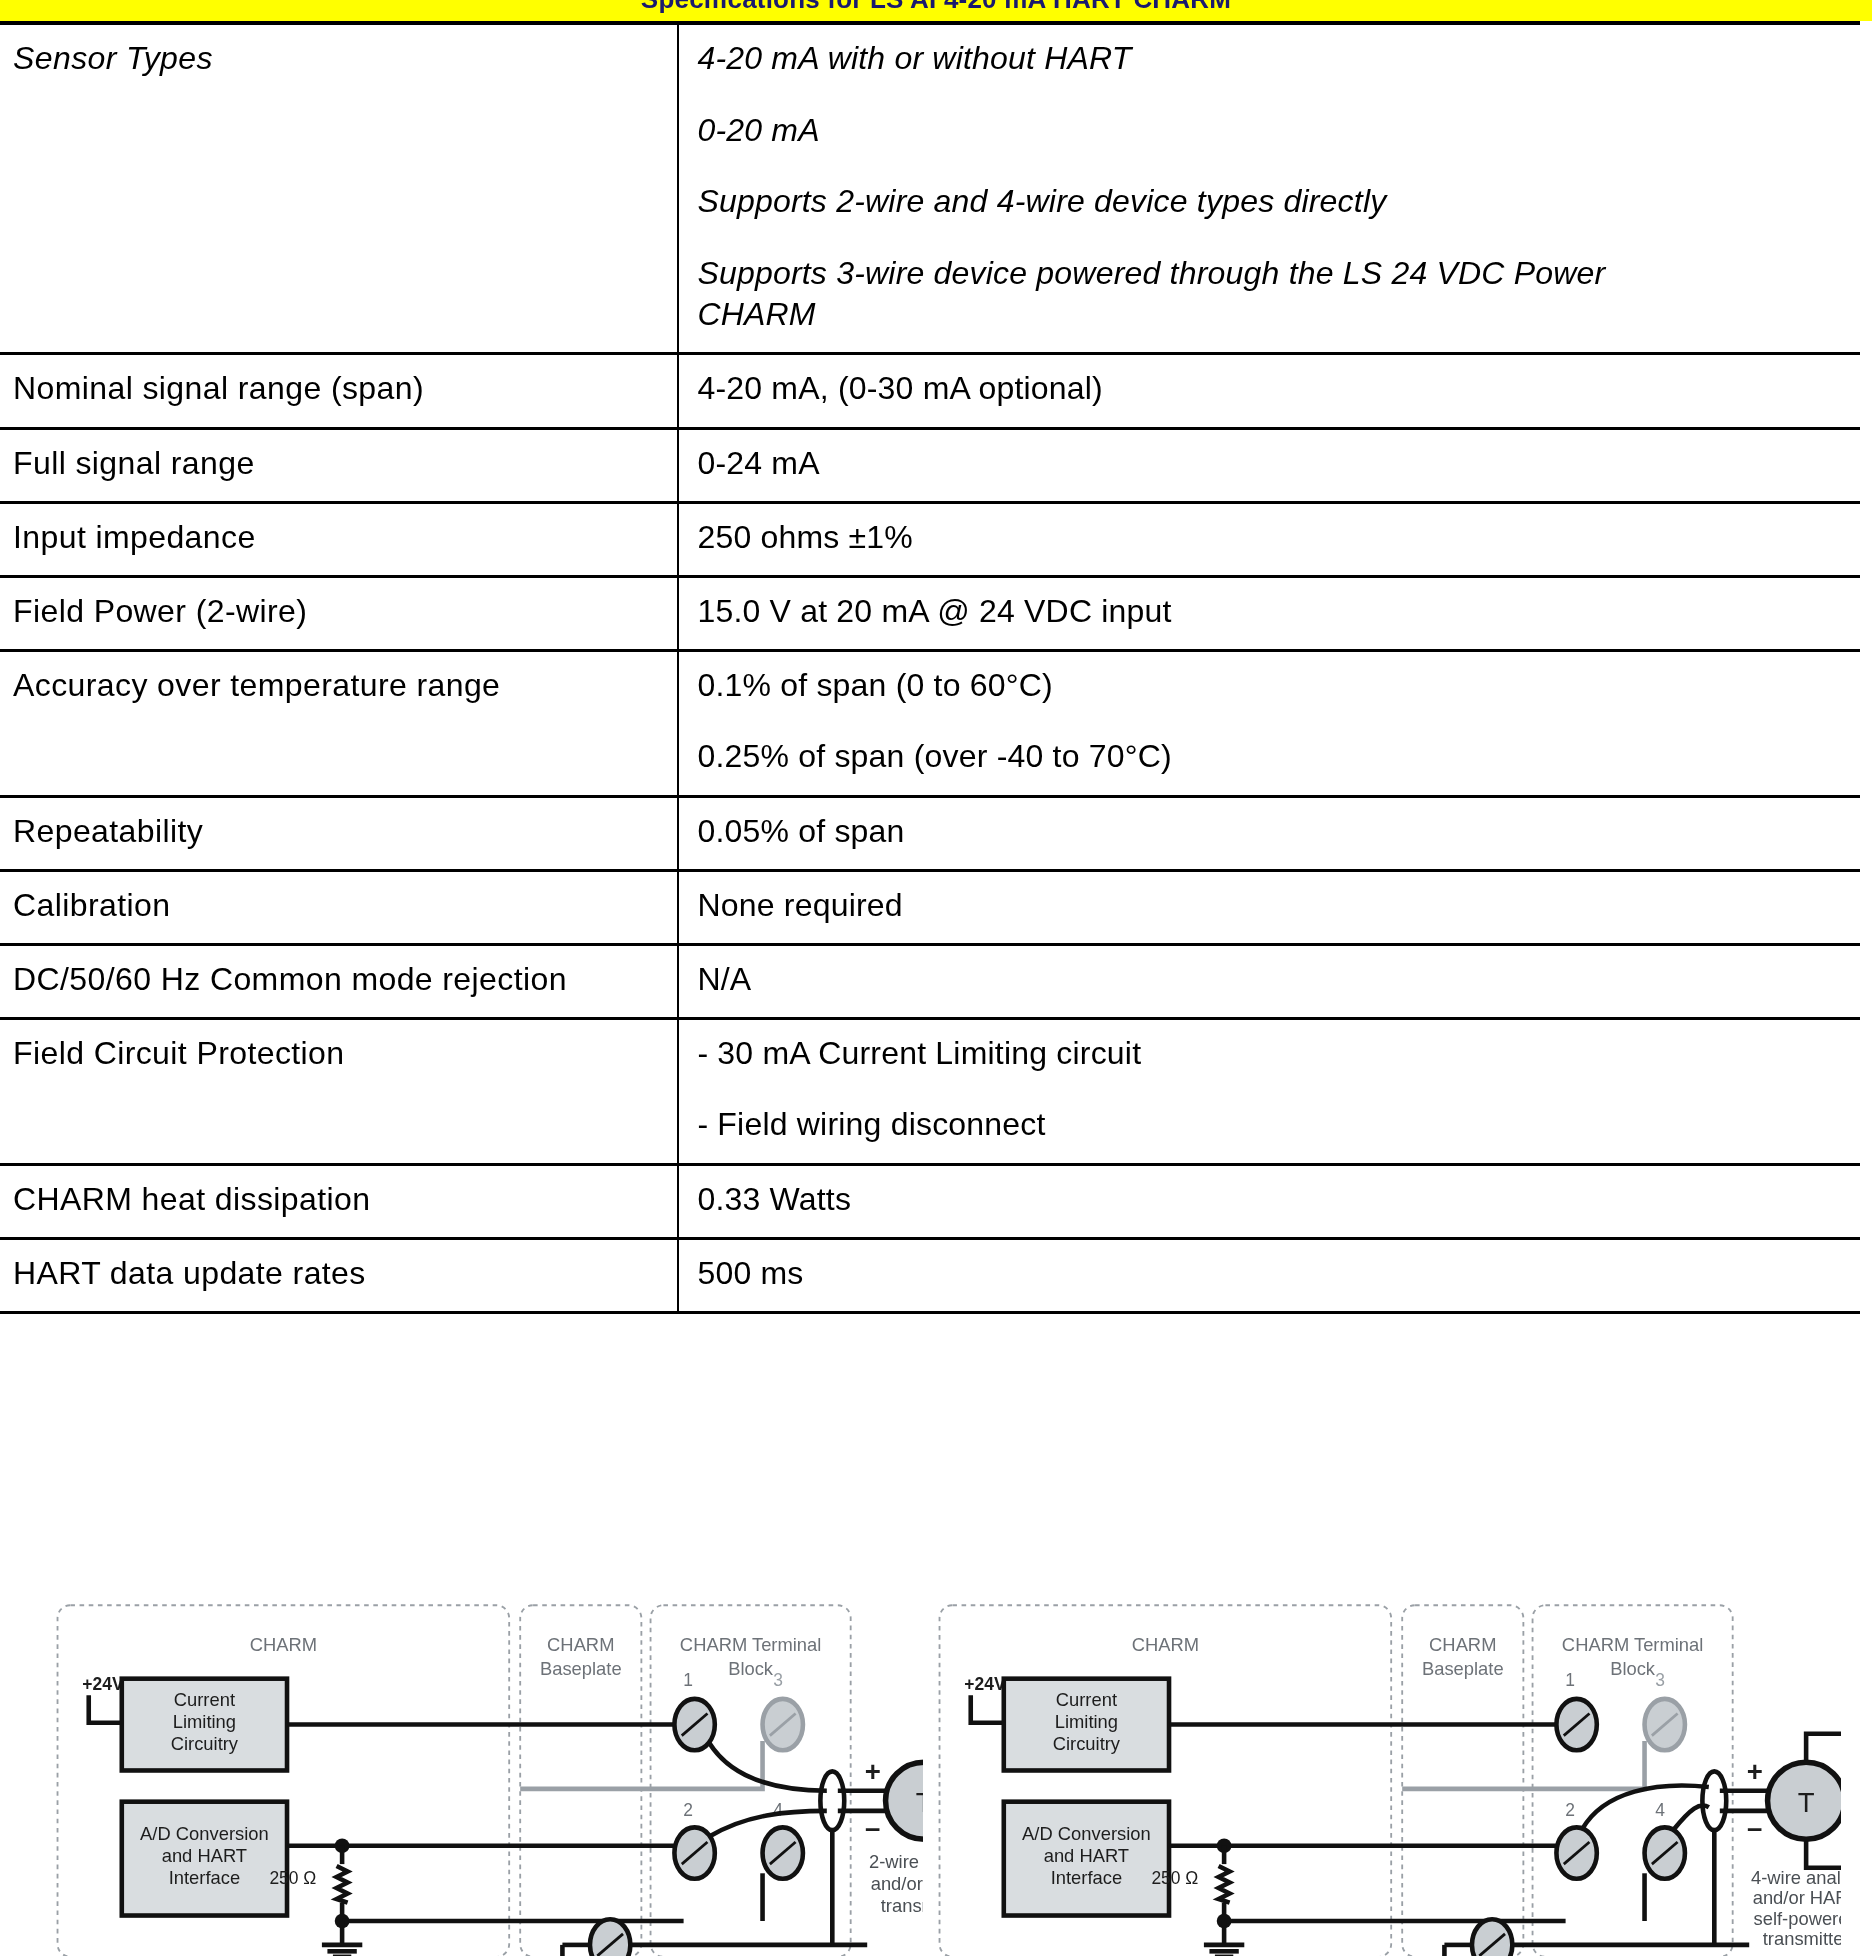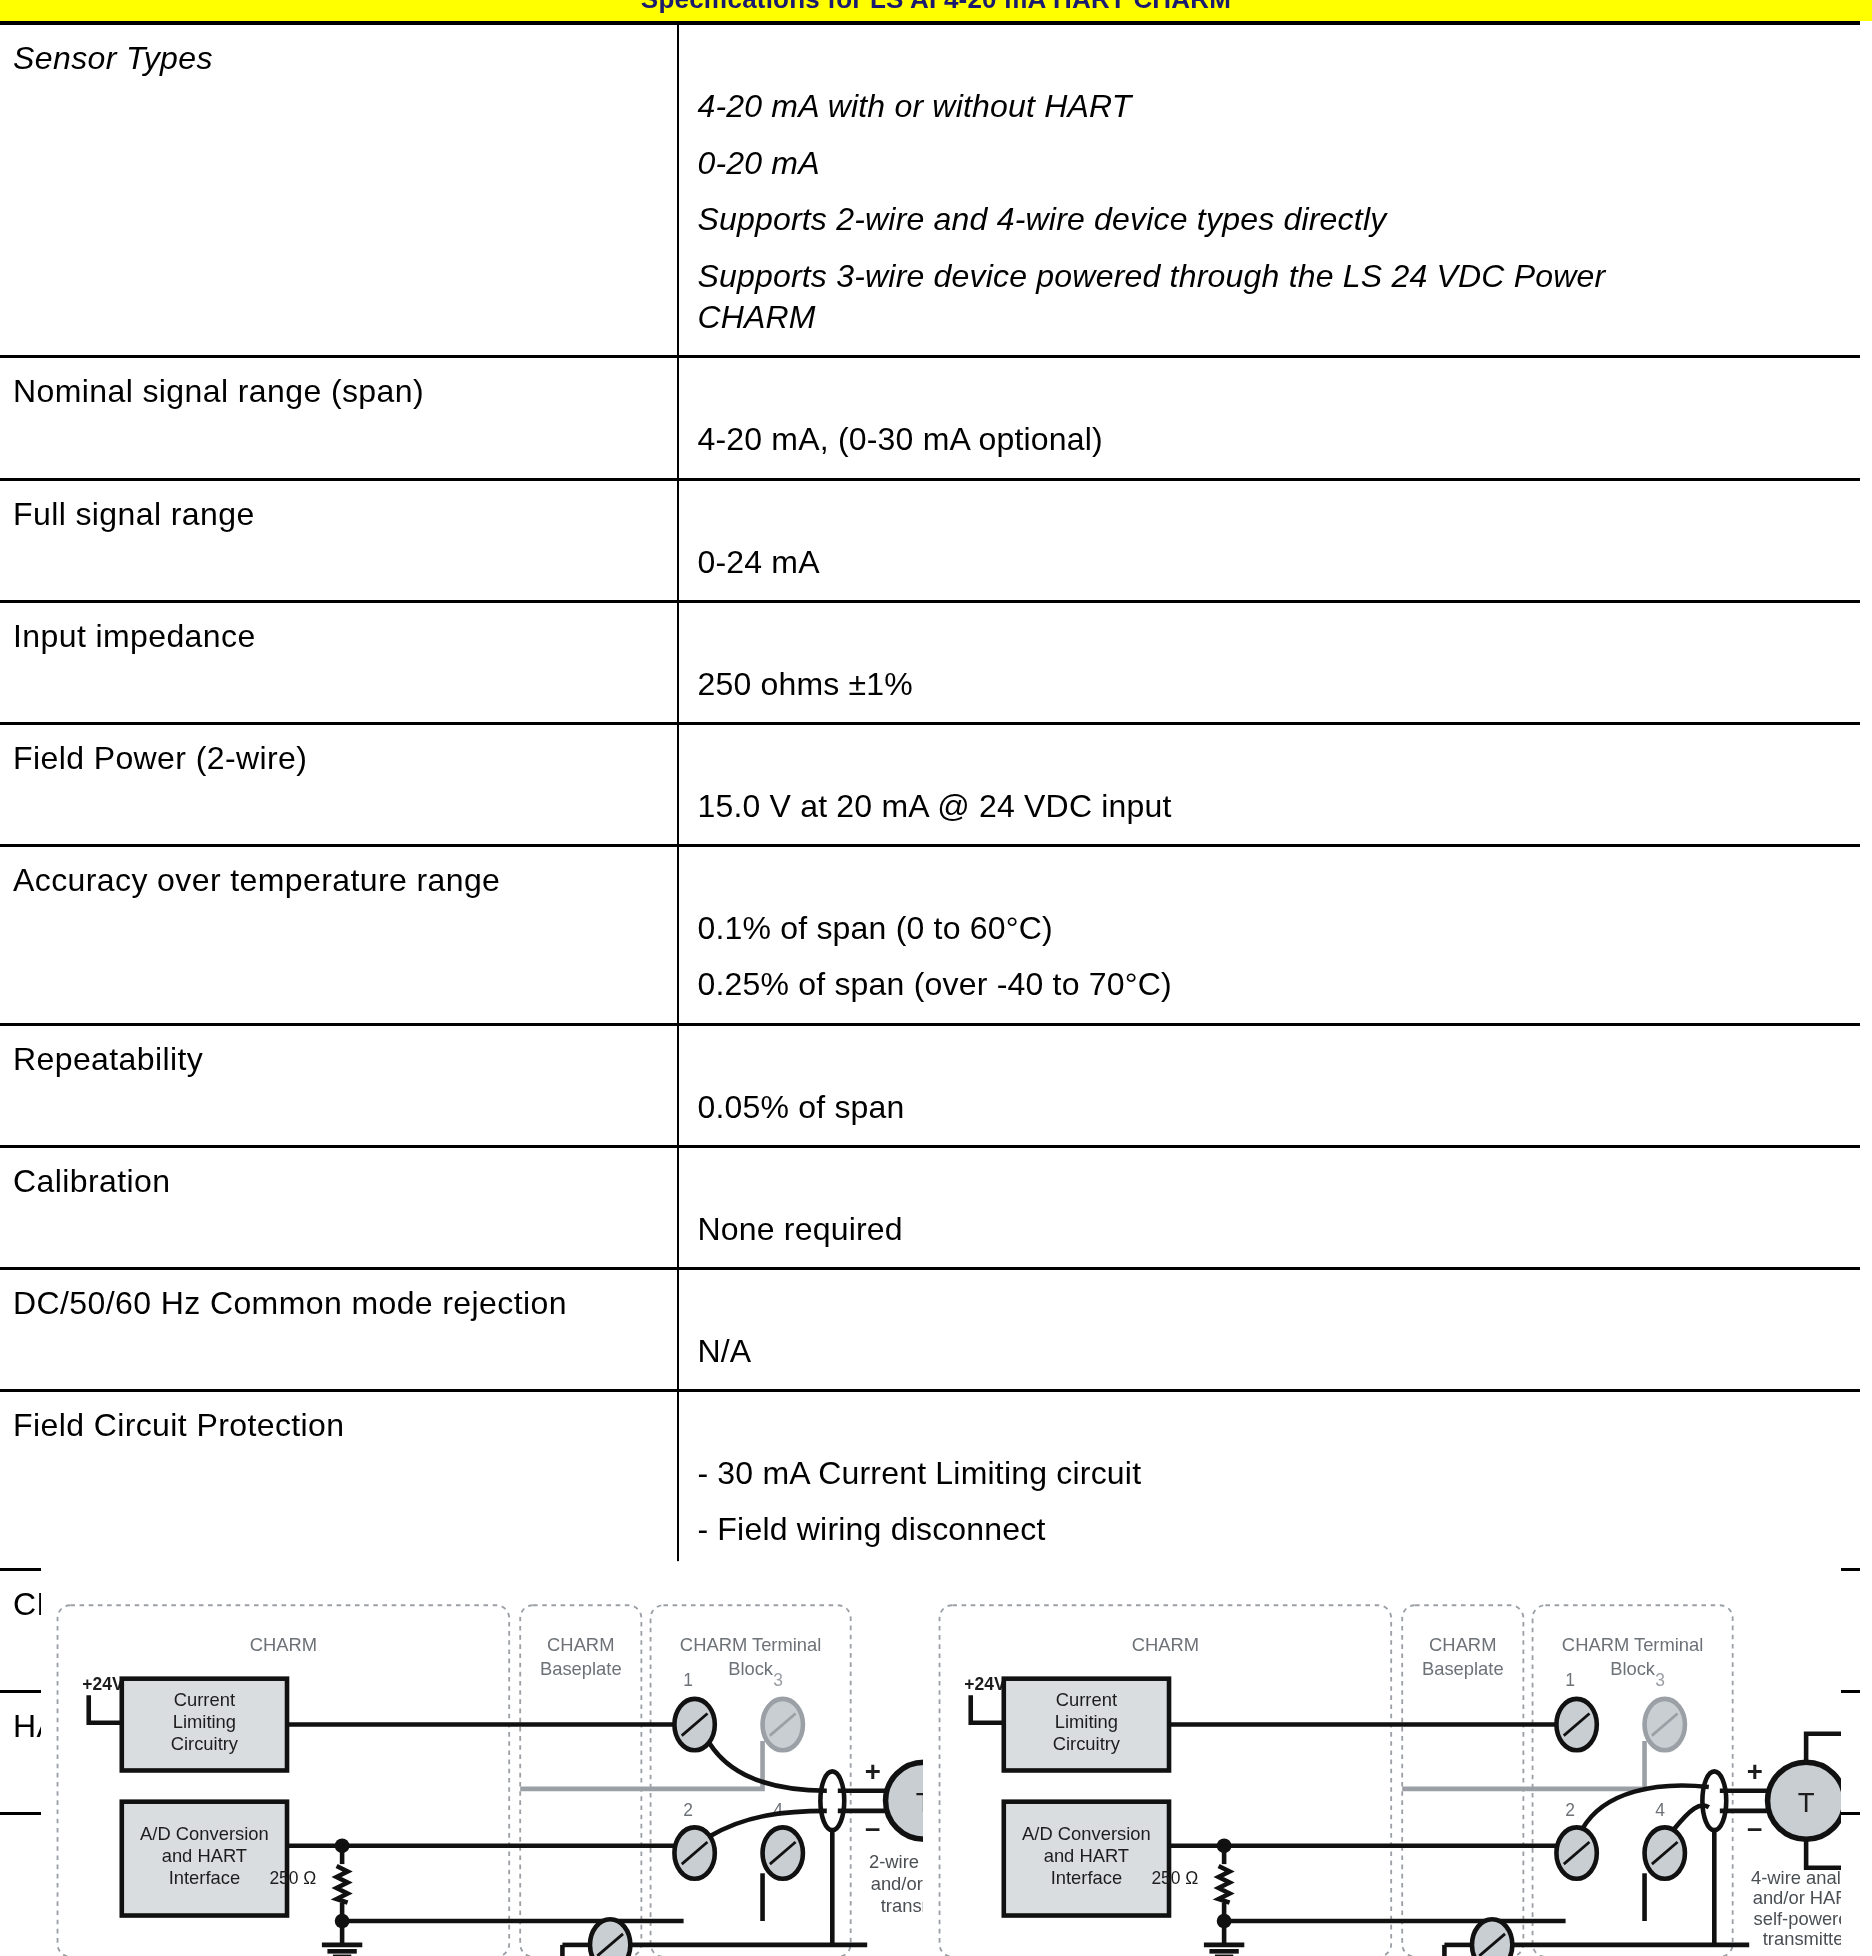--- a/index.html
+++ b/index.html
@@ -69,22 +69,22 @@
   }
   .spec-table td.label {
     border-right: 2.8px solid #000000;
     padding-left: 13px;
     letter-spacing: 0.4px;
   }
   .spec-table td.value {
     padding-left: 18.4px;
     letter-spacing: 0.2px;
   }
-  .spec-table .line { display: block; margin-top: 48px; }
-  .spec-table .line + .line { margin-top: 15px; }
+  .spec-table .line { display: block; }
+  .spec-table .line + .line { margin-top: 30px; }
   .spec-table .line.cont { margin-top: 0; }
 
   
   .diagrams {
     position: absolute;
     left: 0;
     top: 1561px;
     width: 1872px;
     height: 396px;
     overflow: hidden;

